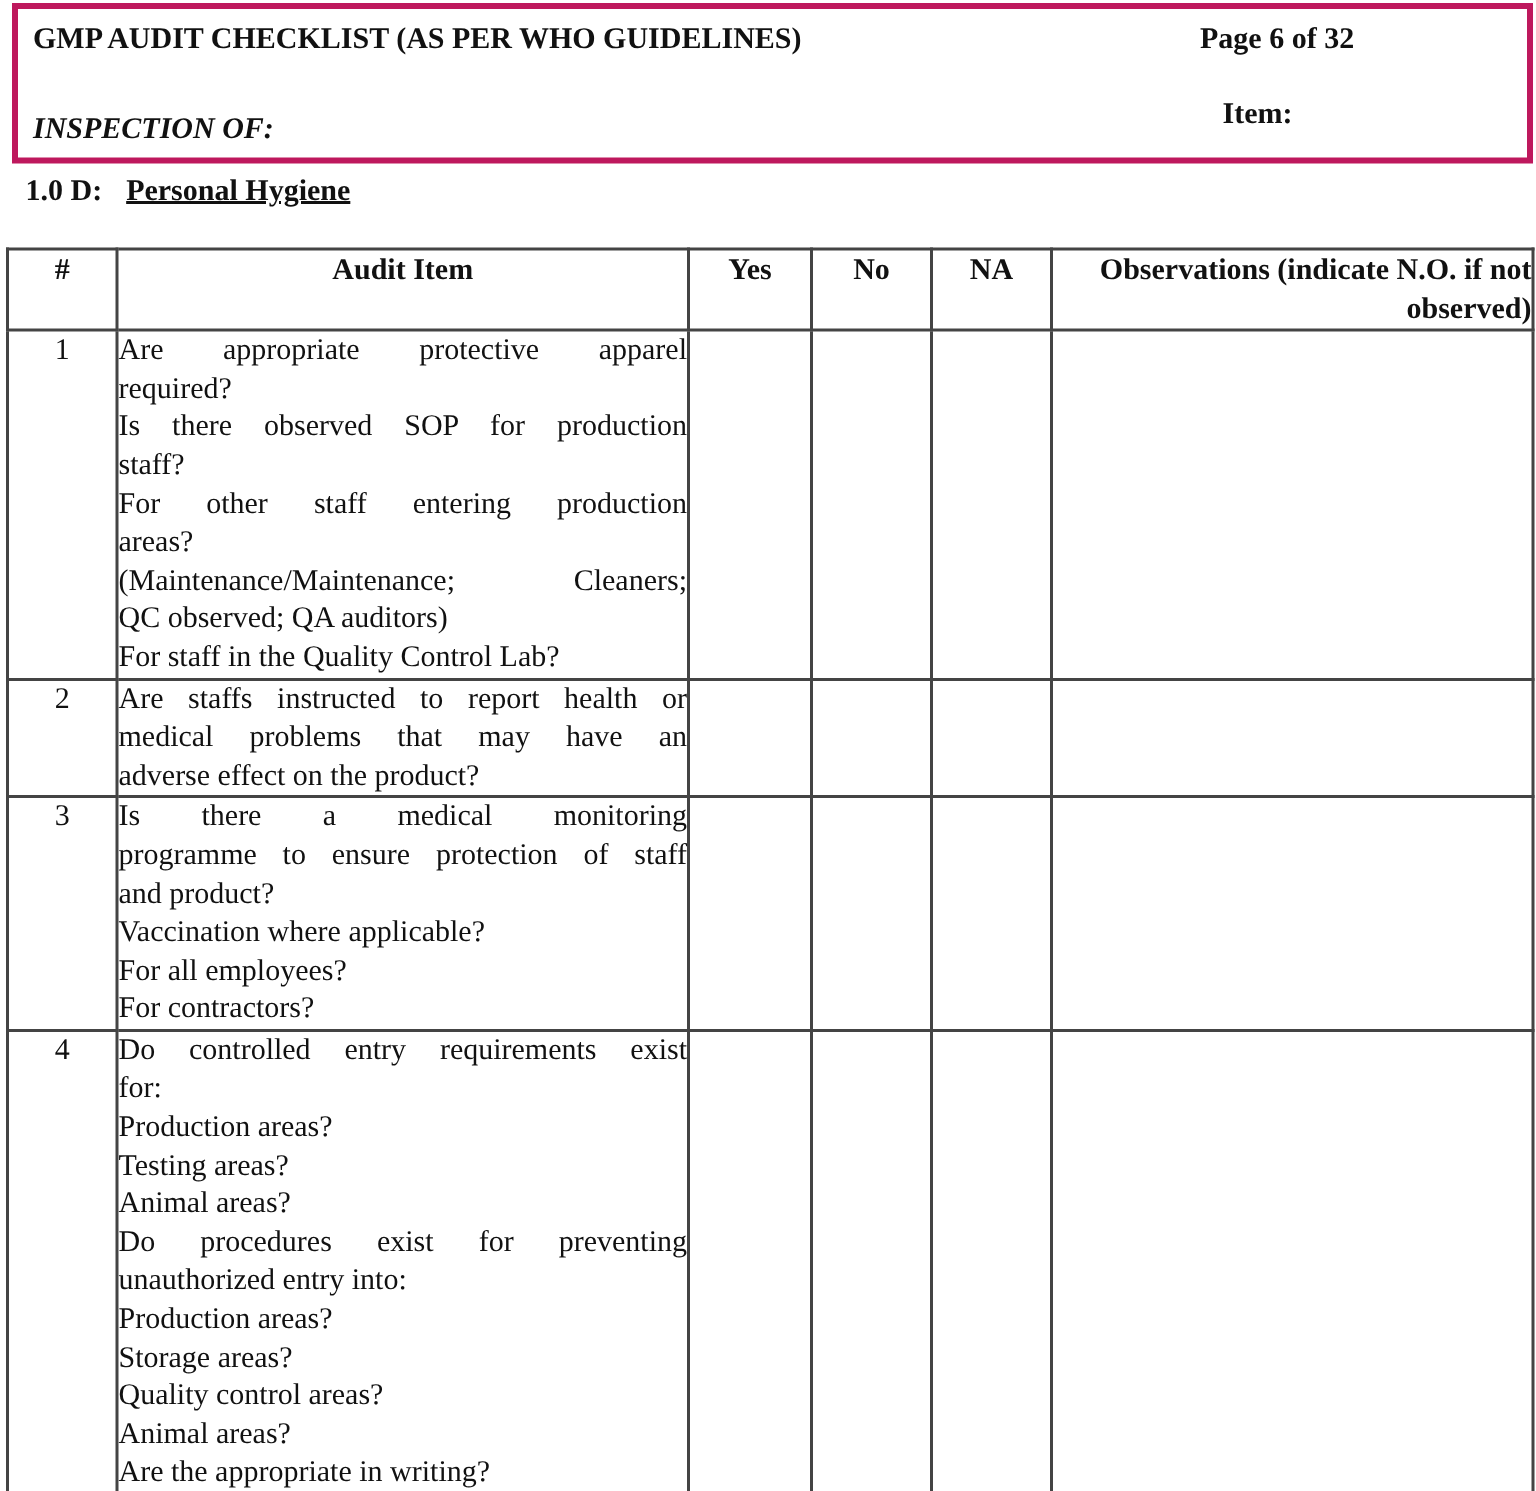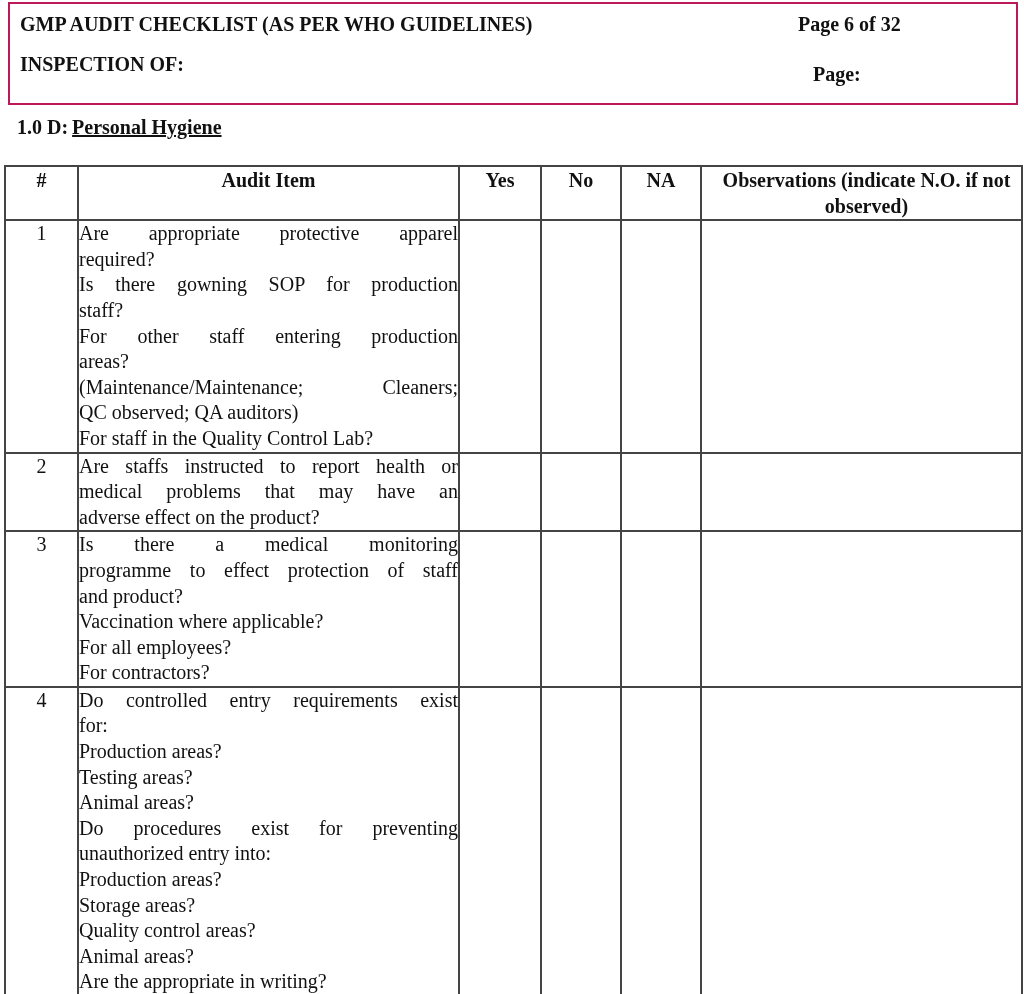--- a/index.html
+++ b/index.html
@@ -3,68 +3,68 @@
   <meta charset="utf-8">
   <style>
     html, body { margin: 0; padding: 0; background: #ffffff; }
     body {
       width: 1024px; height: 994px; position: relative; overflow: hidden;
       font-family: "Liberation Serif", "DejaVu Serif", serif;
       color: #111111;
     }
     .header-box {
       position: absolute; left: 8px; top: 2px; width: 1006px; height: 99px;
-      border: 2px solid #be185d; box-sizing: content-box;
+      border: 4px solid #be185d; box-sizing: content-box;
     }
     .hb-text {
       position: absolute; font-weight: bold; font-size: 20px; line-height: 24px;
       white-space: nowrap;
     }
     .hb-title { left: 10px; top: 8px; }
     .hb-page { left: 788px; top: 8px; }
-    .hb-inspect { left: 10px; top: 48px; }
+    .hb-inspect { left: 10px; top: 68px; font-style: italic; }
     .hb-date { left: 803px; top: 58px; }
 
     .section-heading {
       position: absolute; left: 17px; top: 115px;
       font-weight: bold; font-size: 20px; line-height: 24px; white-space: nowrap;
     }
-    .section-heading .sec-title { text-decoration: underline; margin-left: 4px; }
+    .section-heading .sec-title { text-decoration: underline; margin-left: 16px; }
 
     table.checklist {
       position: absolute; left: 4px; top: 165px;
       width: 1017px; border-collapse: collapse; table-layout: fixed;
       font-size: 20px; line-height: 25.6px;
     }
     table.checklist th, table.checklist td {
       border: 2px solid #444444; vertical-align: top; padding: 0;
     }
     table.checklist th {
       font-weight: bold; text-align: center; padding-top: 1px; height: 50px;
     }
-    table.checklist th.obs { text-align: center; padding-left: 10px; }
+    table.checklist th.obs { text-align: right; padding-left: 10px; }
     td.num { text-align: center; padding-top: 0; }
     td.item { padding: 0 10px 0 12px; text-align: justify; }
     td.item .line { display: block; }
     td.item .line.just { text-align: justify; text-align-last: justify; }
     td.item .line.left { text-align: left; text-align-last: left; }
     tr.r1 td { height: 230px; }
     tr.r2 td { height: 76px; }
     tr.r3 td { height: 153px; }
     tr.r4 td { height: 308px; }
     td.check, td.obs-cell { background: #ffffff; }
   </style>
 </head>
 <body>
 
 <div class="header-box">
   <span class="hb-text hb-title">GMP AUDIT CHECKLIST (AS PER WHO GUIDELINES)</span>
   <span class="hb-text hb-page">Page 6 of 32</span>
   <span class="hb-text hb-inspect">INSPECTION OF:</span>
-  <span class="hb-text hb-date">Page:</span>
+  <span class="hb-text hb-date">Item:</span>
 </div>
 
 <div class="section-heading">
   <span>1.0 D:</span><span class="sec-title">Personal Hygiene</span>
 </div>
 
 <table class="checklist">
   <colgroup>
     <col style="width:73px">
     <col style="width:381px">
@@ -82,21 +82,21 @@
       <th>NA</th>
       <th class="obs">Observations (indicate N.O. if not observed)</th>
     </tr>
   </thead>
   <tbody>
     <tr class="r1">
       <td class="num">1</td>
       <td class="item">
         <span class="line just">Are appropriate protective apparel</span>
         <span class="line left">required?</span>
-        <span class="line just">Is there gowning SOP for production</span>
+        <span class="line just">Is there observed SOP for production</span>
         <span class="line left">staff?</span>
         <span class="line just">For other staff entering production</span>
         <span class="line left">areas?</span>
         <span class="line just">(Maintenance/Maintenance; Cleaners;</span>
         <span class="line left">QC observed; QA auditors)</span>
         <span class="line left">For staff in the Quality Control Lab?</span>
       </td>
       <td class="check"></td>
       <td class="check"></td>
       <td class="check"></td>
@@ -111,21 +111,21 @@
       </td>
       <td class="check"></td>
       <td class="check"></td>
       <td class="check"></td>
       <td class="obs-cell"></td>
     </tr>
     <tr class="r3">
       <td class="num">3</td>
       <td class="item">
         <span class="line just">Is there a medical monitoring</span>
-        <span class="line just">programme to effect protection of staff</span>
+        <span class="line just">programme to ensure protection of staff</span>
         <span class="line left">and product?</span>
         <span class="line left">Vaccination where applicable?</span>
         <span class="line left">For all employees?</span>
         <span class="line left">For contractors?</span>
       </td>
       <td class="check"></td>
       <td class="check"></td>
       <td class="check"></td>
       <td class="obs-cell"></td>
     </tr>

